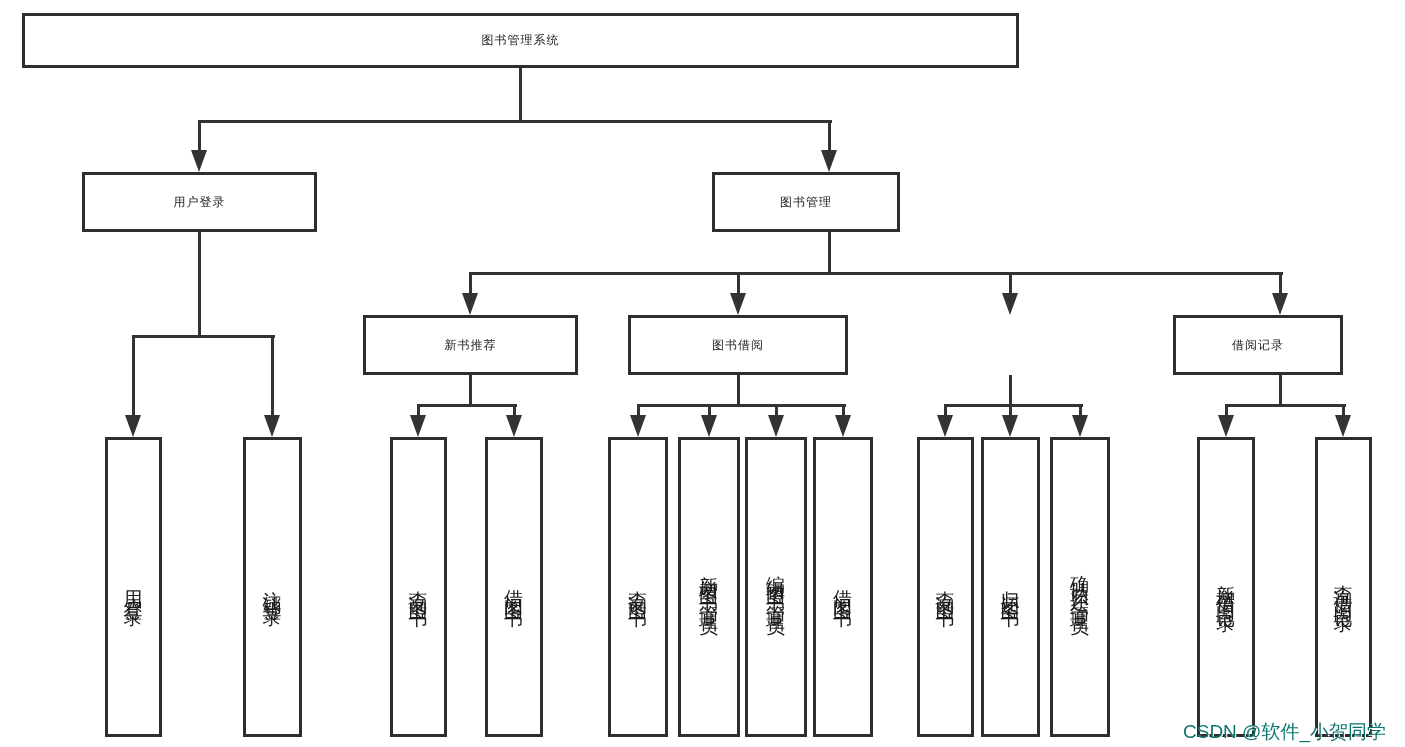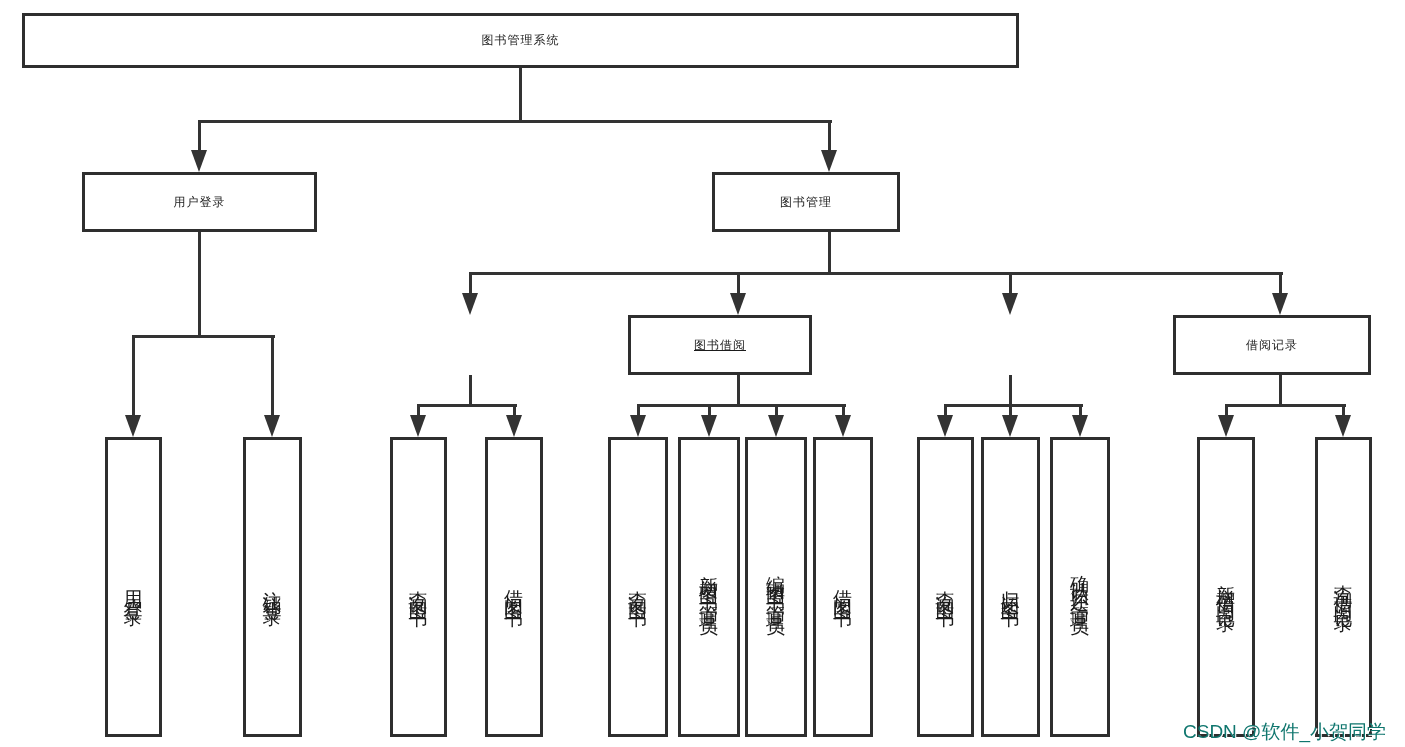--- a/index.html
+++ b/index.html
@@ -126,24 +126,27 @@
     <span>图书管理系统</span>
   </div>
 
   <div class="box h" style="left:82px;top:172px;width:235px;height:60px;">
     <span>用户登录</span>
   </div>
   <div class="box h" style="left:712px;top:172px;width:188px;height:60px;">
     <span>图书管理</span>
   </div>
 
-  <div class="box h" style="left:628px;top:315px;width:184px;height:60px;text-decoration:underline;">
+  <div class="box h" style="left:363px;top:315px;width:215px;height:60px;">
+    <span>新书推荐</span>
+  </div>
+  <div class="box h" style="left:628px;top:315px;width:220px;height:60px;">
     <span>图书借阅</span>
   </div>
-  <div class="box h" style="left:1173px;top:315px;width:198px;height:60px;">
+  <div class="box h" style="left:1173px;top:315px;width:170px;height:60px;">
     <span>借阅记录</span>
   </div>
 
   <div class="box leaf" style="left:105px;top:437px;width:57px;height:300px;">
     <span>用户登录</span>
   </div>
   <div class="box leaf" style="left:243px;top:437px;width:59px;height:300px;">
     <span>注销登录</span>
   </div>
 

